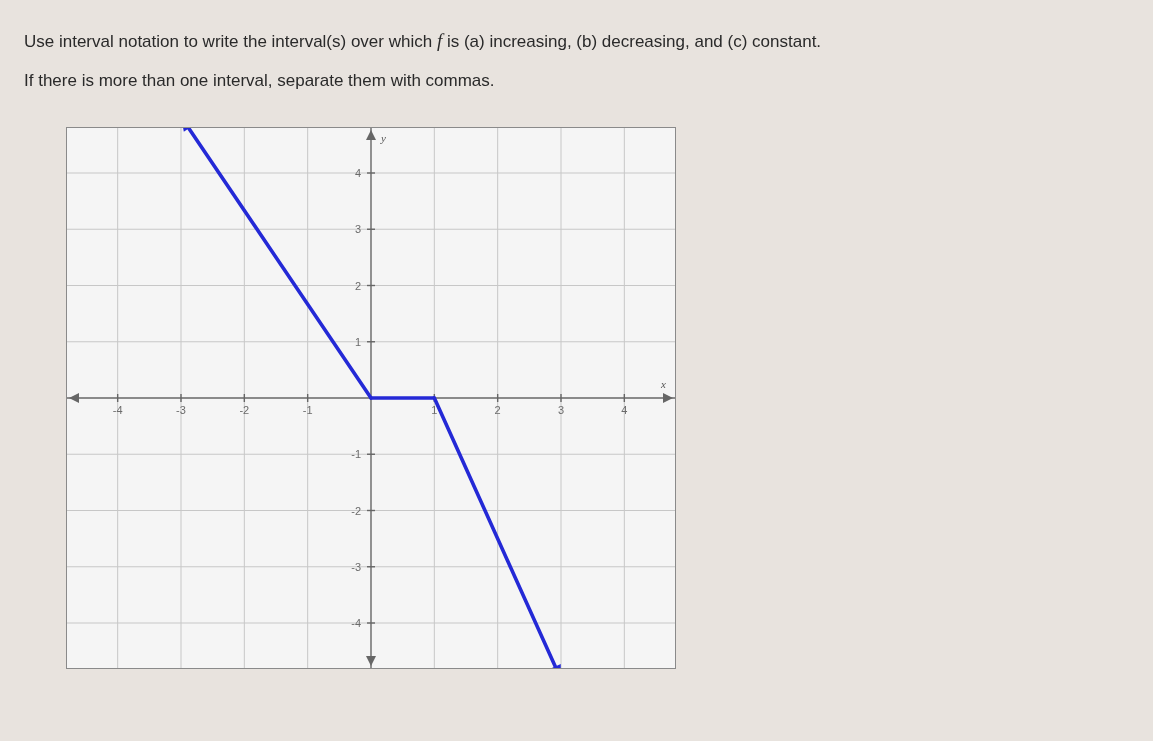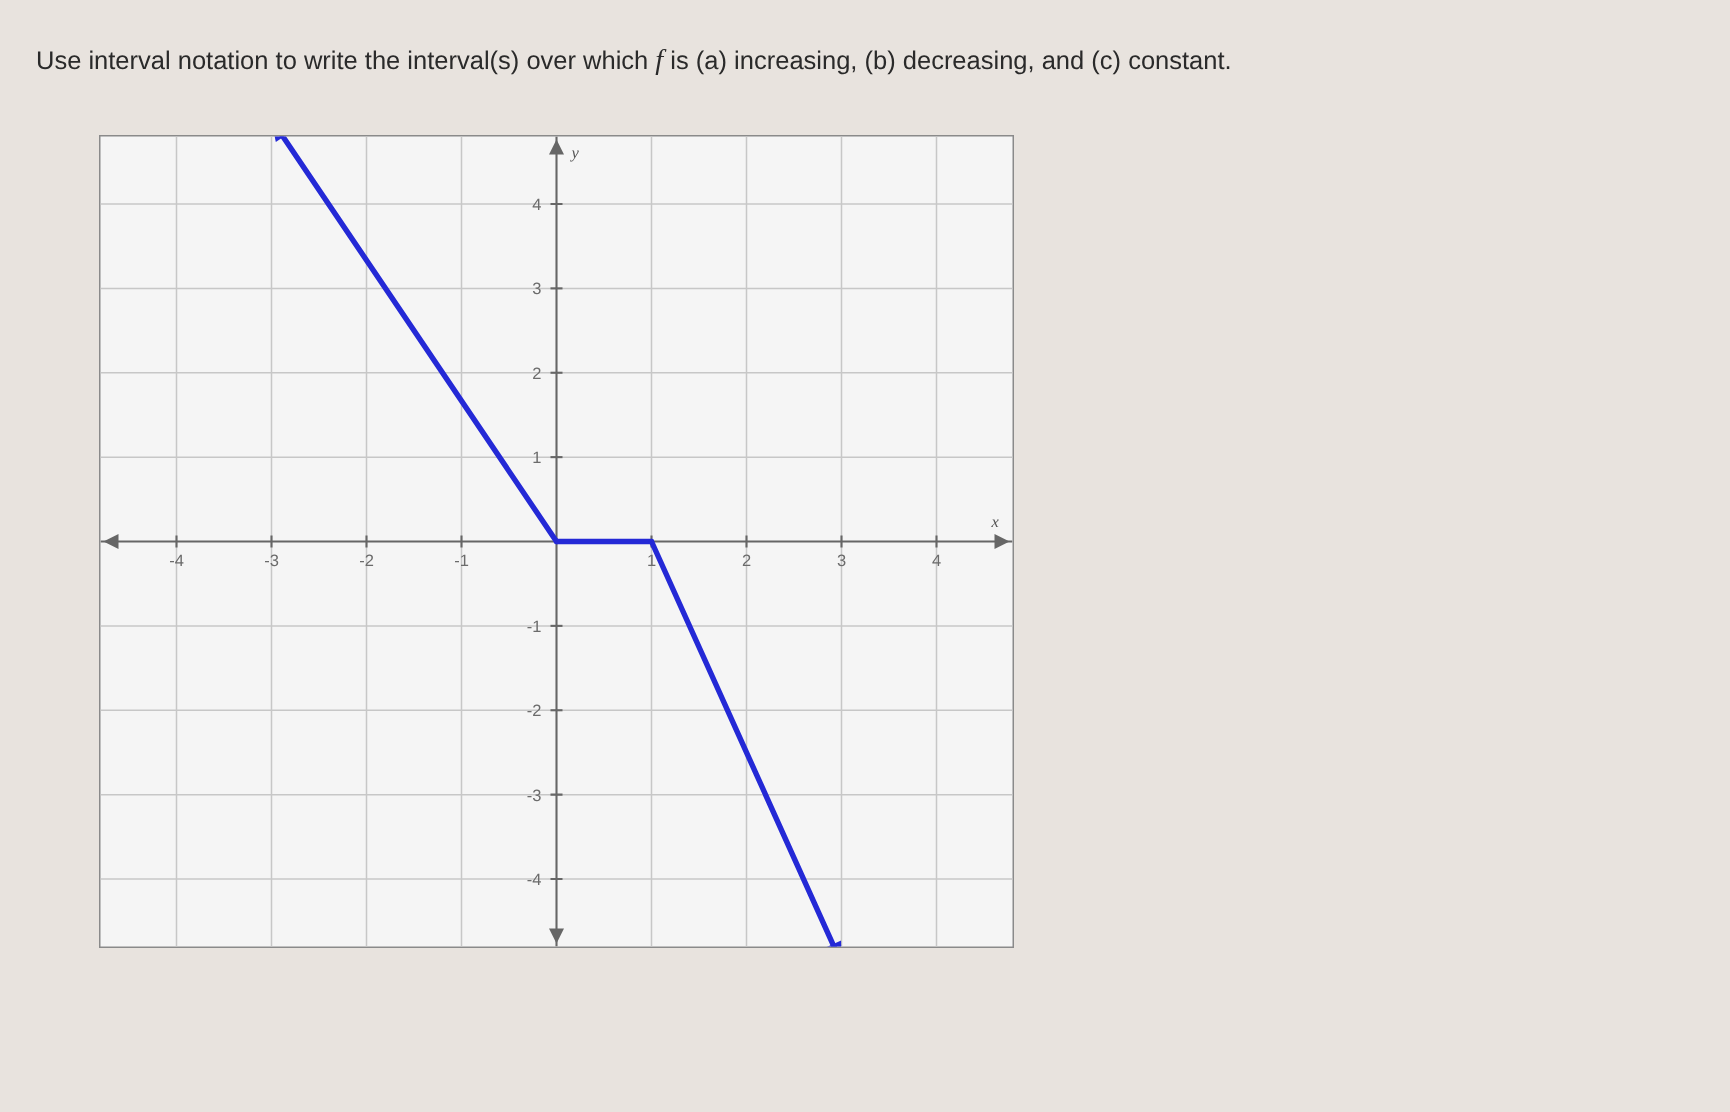--- a/index.html
+++ b/index.html
@@ -37,20 +37,21 @@
   .arrow-fill { fill: #2429d6; }
   .axis-arrow-fill { fill: #666; }
 </style>
 </head>
 <body>
 
 
 
 <div class="instructions">
   <span>Use interval notation to write the interval(s) over which </span><span class="fvar">f</span><span> is (a) increasing, (b) decreasing, and (c) constant.</span><br>
+  <span>If there is more than one interval, separate them with commas.</span>
 </div>
 
 <div class="chart-wrap">
   <svg id="graph" width="608" height="540">
       <line x1="50.66666666666666" y1="0" x2="50.66666666666666" y2="540" class="grid-line"></line>
       <line x1="114" y1="0" x2="114" y2="540" class="grid-line"></line>
       <line x1="177.33333333333334" y1="0" x2="177.33333333333334" y2="540" class="grid-line"></line>
       <line x1="240.66666666666666" y1="0" x2="240.66666666666666" y2="540" class="grid-line"></line>
       <line x1="367.3333333333333" y1="0" x2="367.3333333333333" y2="540" class="grid-line"></line>
       <line x1="430.6666666666667" y1="0" x2="430.6666666666667" y2="540" class="grid-line"></line>

